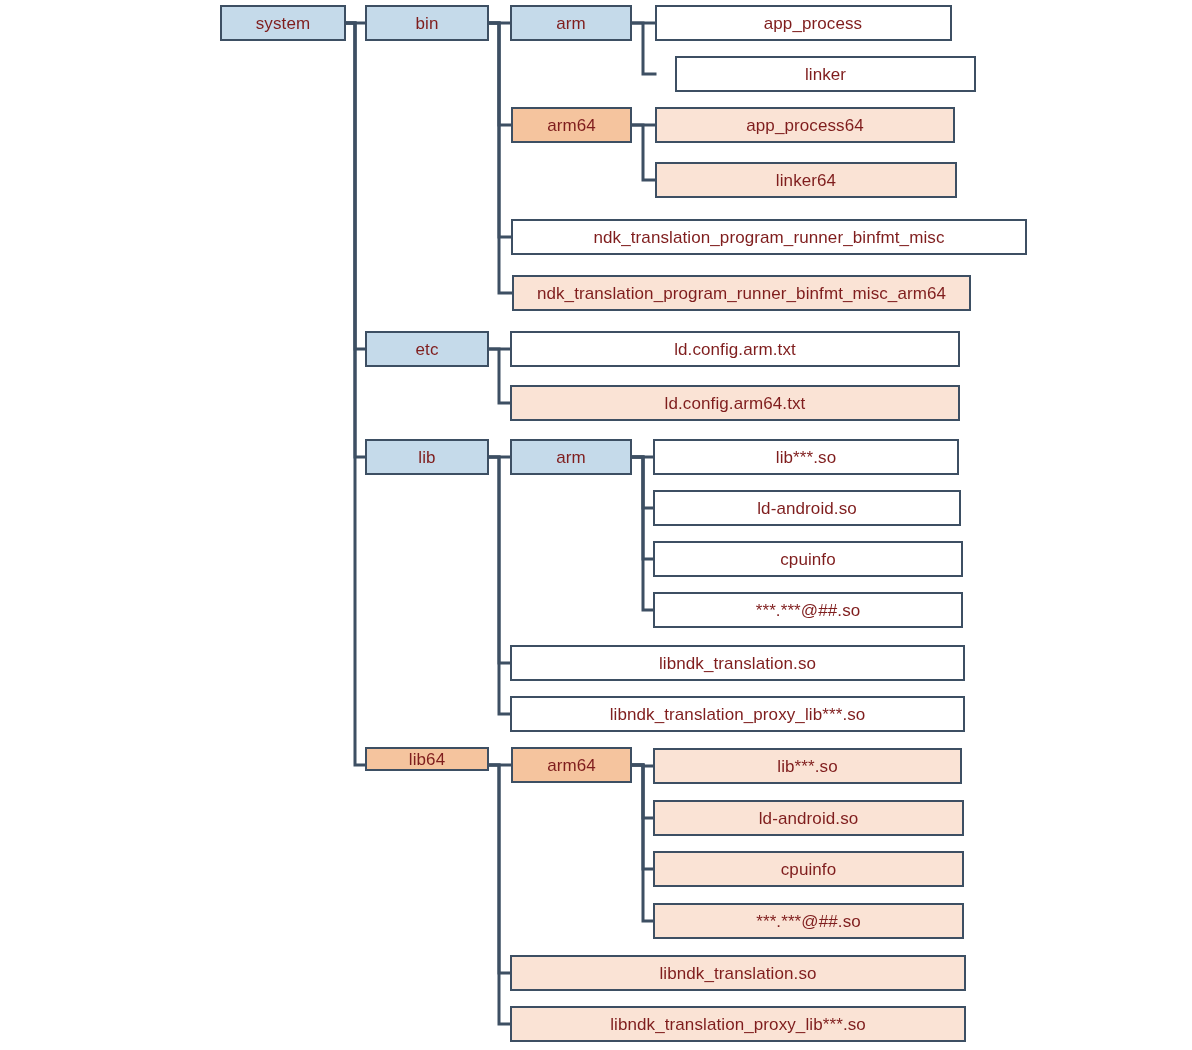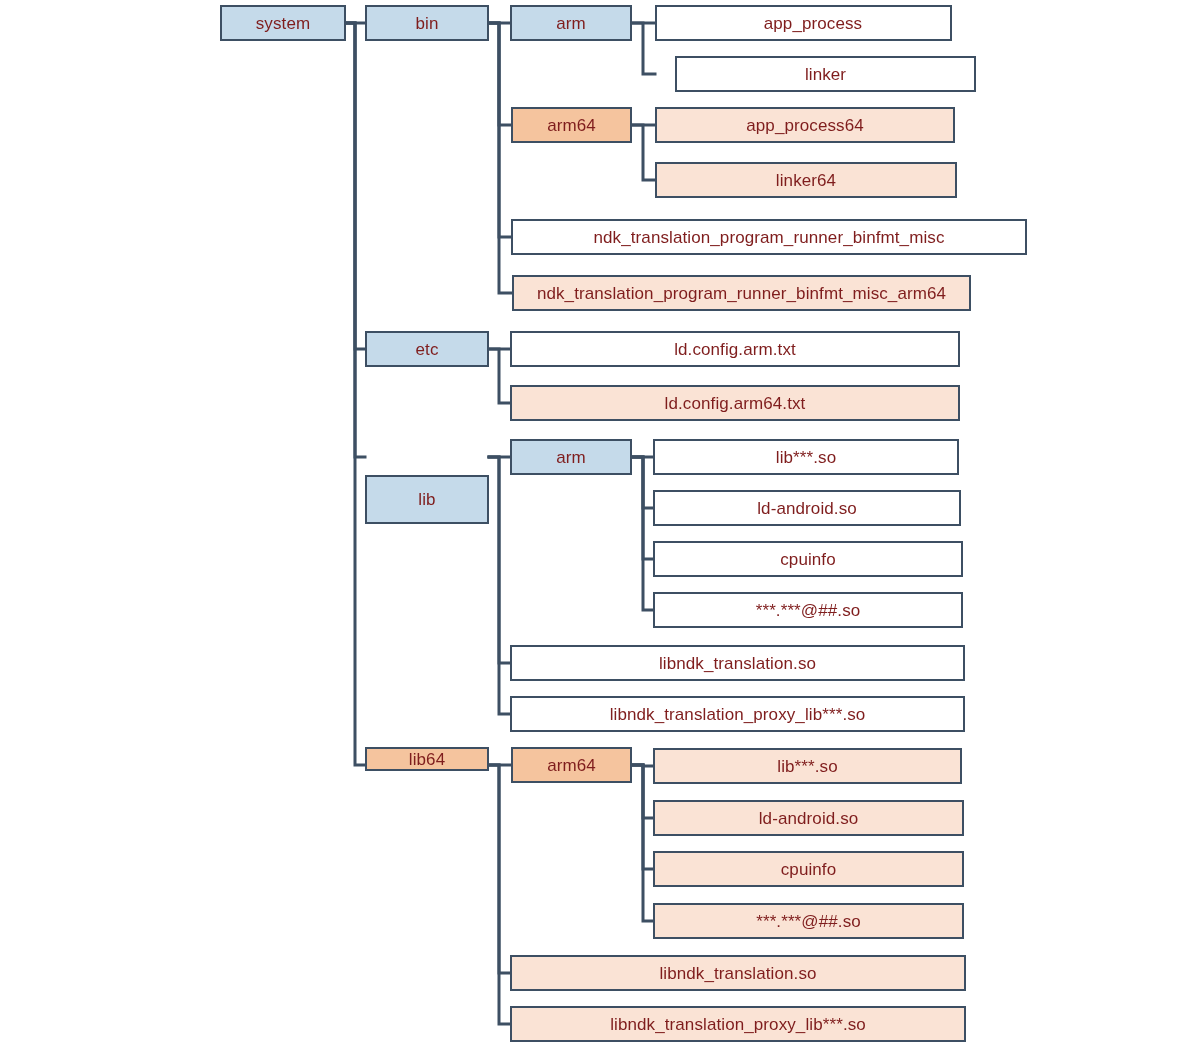--- a/index.html
+++ b/index.html
@@ -110,21 +110,21 @@
       </div>
       <div class="node fill-blue" style="left: 365px; top: 331px; width: 124px; height: 36px;">
         <span class="node-label">etc</span>
       </div>
       <div class="node fill-white" style="left: 510px; top: 331px; width: 450px; height: 36px;">
         <span class="node-label">ld.config.arm.txt</span>
       </div>
       <div class="node fill-peach" style="left: 510px; top: 385px; width: 450px; height: 36px;">
         <span class="node-label">ld.config.arm64.txt</span>
       </div>
-      <div class="node fill-blue" style="left: 365px; top: 439px; width: 124px; height: 49px; margin-top: 36px;">
+      <div class="node fill-blue" style="left: 365px; top: 439px; width: 124px; height: 36px;">
         <span class="node-label">lib</span>
       </div>
       <div class="node fill-blue" style="left: 510px; top: 439px; width: 122px; height: 36px;">
         <span class="node-label">arm</span>
       </div>
       <div class="node fill-white" style="left: 653px; top: 439px; width: 306px; height: 36px;">
         <span class="node-label">lib***.so</span>
       </div>
       <div class="node fill-white" style="left: 653px; top: 490px; width: 308px; height: 36px;">
         <span class="node-label">ld-android.so</span>

